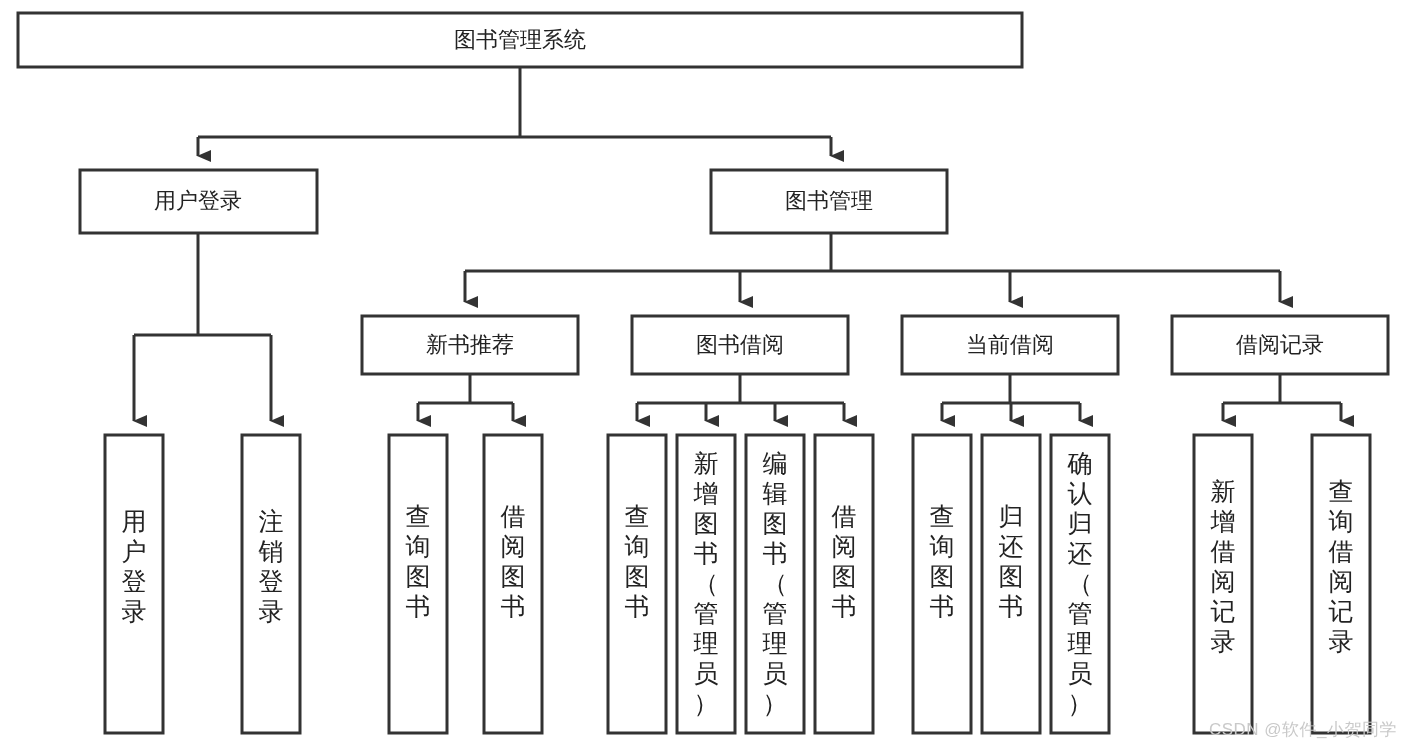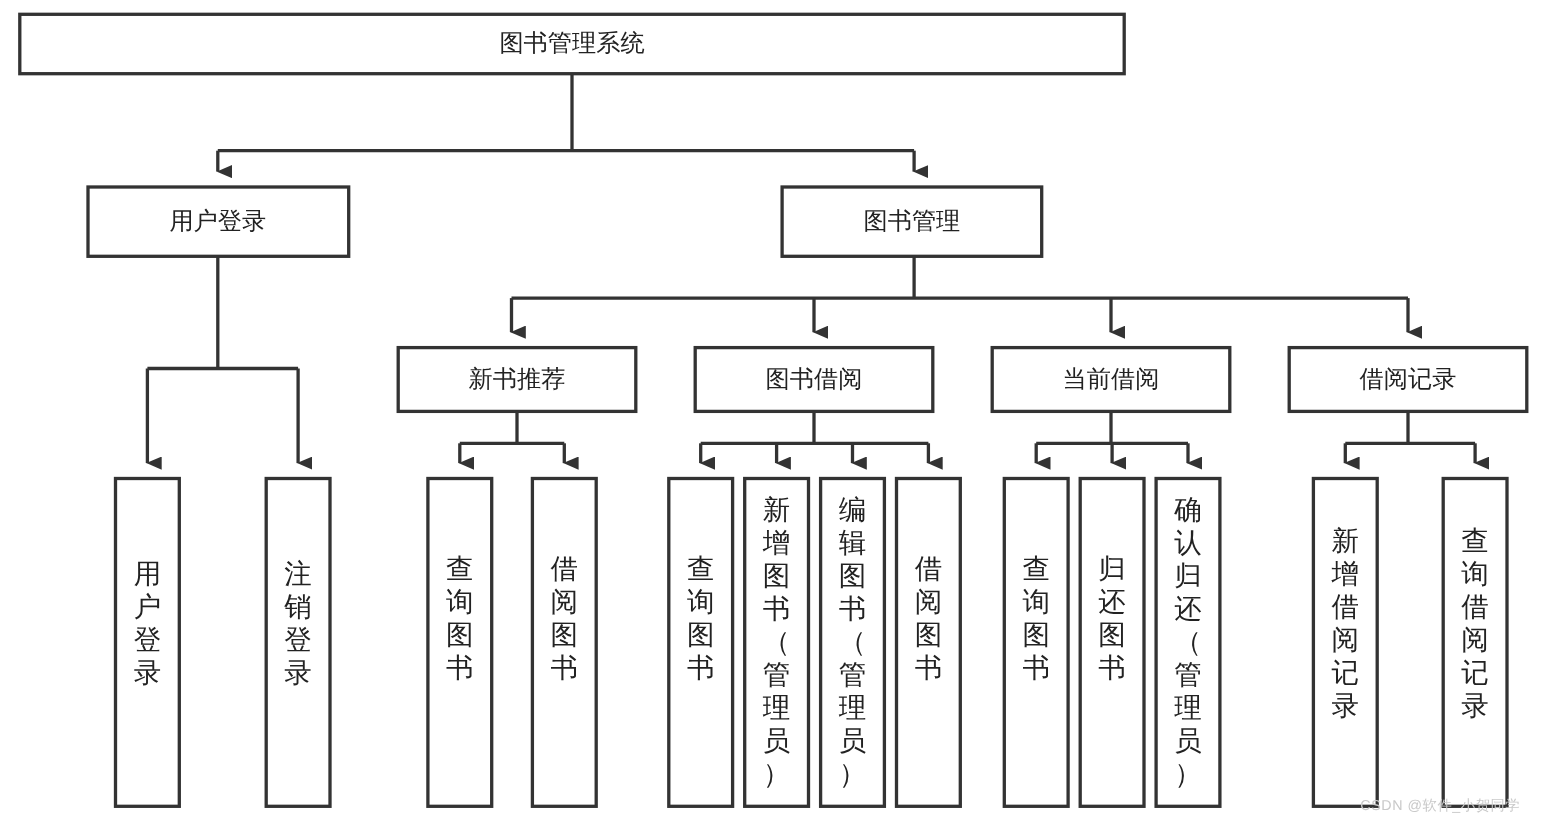--- a/index.html
+++ b/index.html
@@ -41,24 +41,24 @@
     stroke: #333333;
     stroke-width: 3;
     fill: none;
   }
   .arrow-head {
     fill: #333333;
     stroke: none;
   }
   .watermark {
     position: absolute;
-    right: 23px;
+    right: 8px;
     bottom: 6px;
     color: #c9c9c9;
-    font-size: 13px;
+    font-size: 17px;
     font-family: "Liberation Sans", "DejaVu Sans", sans-serif;
     letter-spacing: 0.5px;
     white-space: nowrap;
     user-select: none;
   }
 </style>
 </head>
 <body>
 
 <svg id="diagram" viewBox="0 0 1405 747" xmlns="http://www.w3.org/2000/svg">

